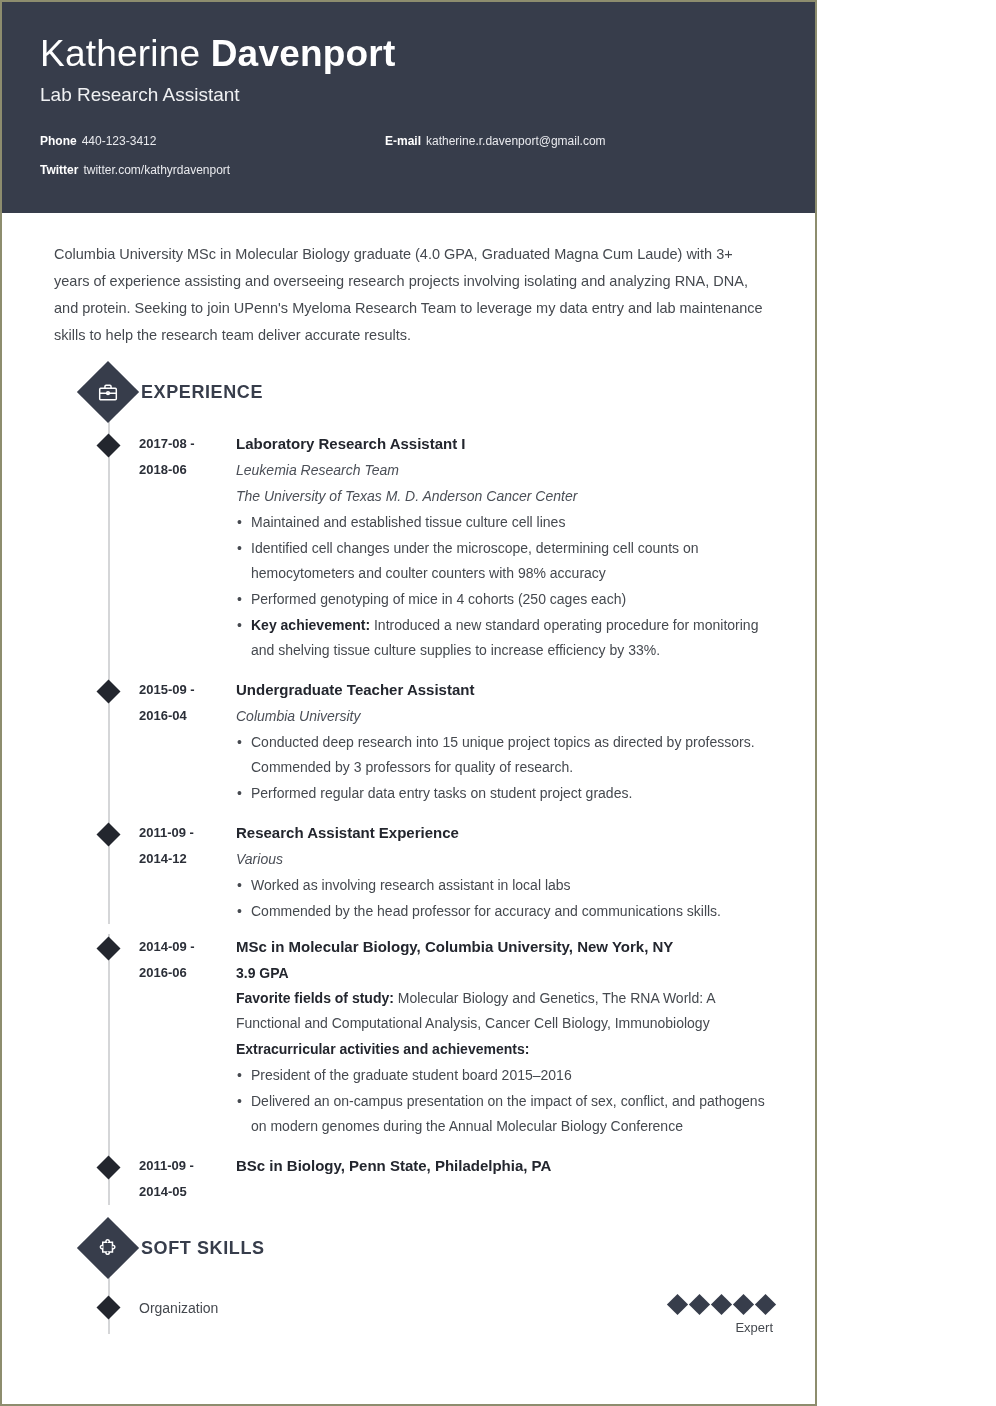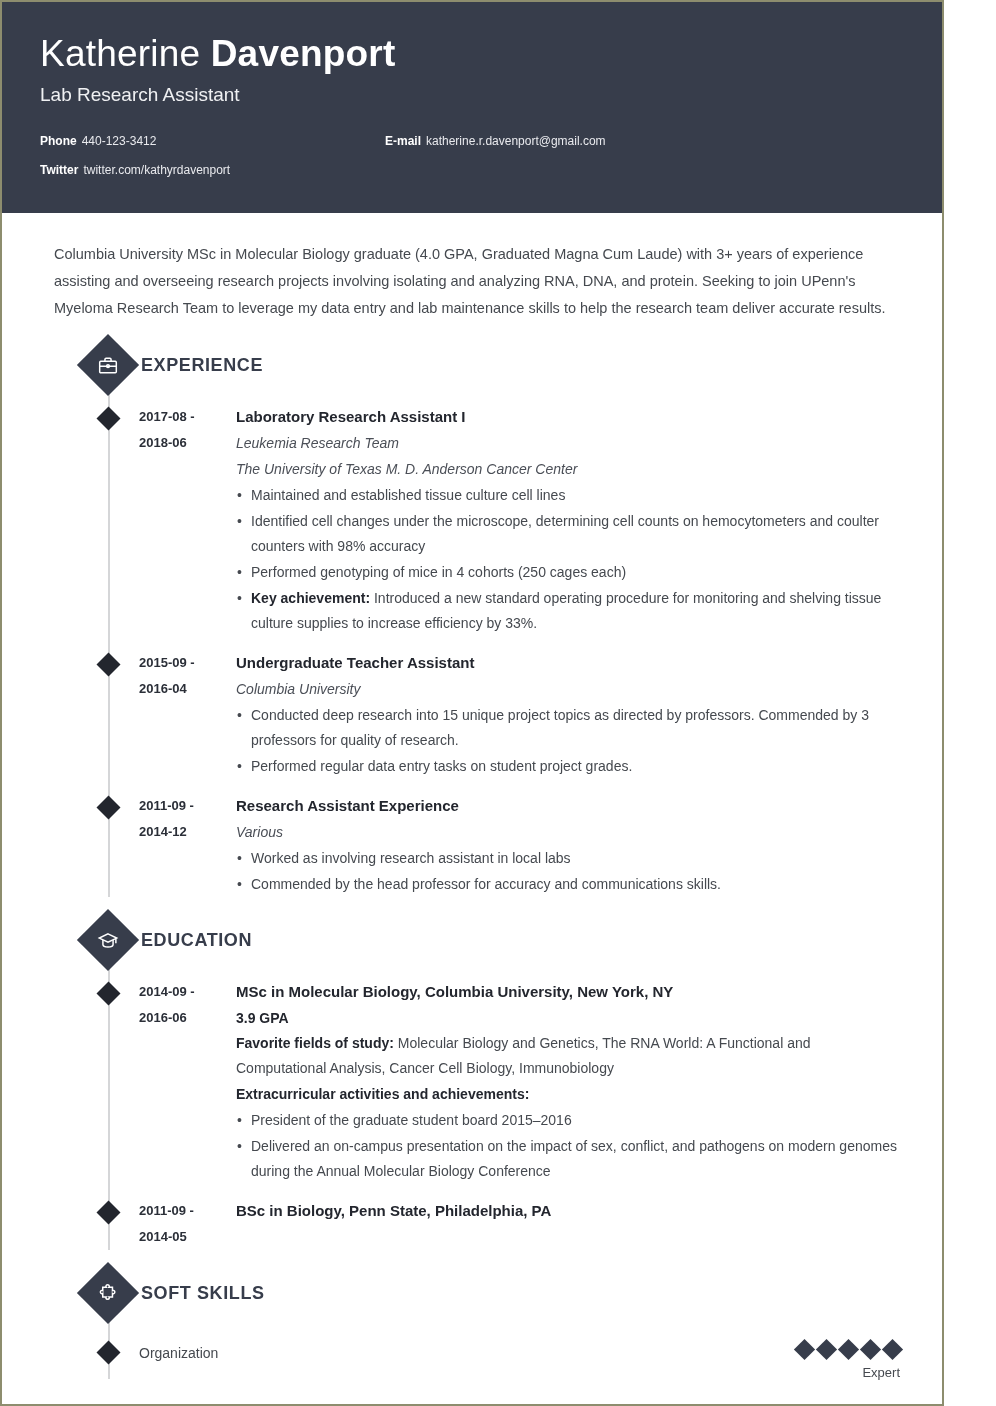--- a/index.html
+++ b/index.html
@@ -8,21 +8,21 @@
     background: #ffffff;
   }
   body {
     width: 996px; height: 1406px;
     font-family: "Liberation Sans", sans-serif;
     color: #3a3f4b;
     overflow: hidden;
   }
   .page {
     position: relative;
-    width: 944px; height: 1406px;
+    width: 817px; height: 1406px;
     background: #ffffff;
     border: 2px solid #8d8d6e;
     overflow: hidden;
   }
 
   
   .header {
     background: #373d4b;
     color: #ffffff;
     padding: 30px 38px 26px 38px;
@@ -327,30 +327,20 @@
             </ul>
           </div>
         </div>
 
       </div>
     </div>
 
     <div class="section">
       <div class="timeline-line"></div>
 
-      <div class="section-head">
-        <div class="diamond-icon">
-          <svg viewBox="0 0 24 24">
-            <path d="M12 4.2 22 9l-10 4.8L2 9l10-4.8z"></path>
-            <path d="M6.2 11.2v5.1c0 1.6 2.6 2.9 5.8 2.9s5.8-1.3 5.8-2.9v-5.1"></path>
-            <line x1="21" y1="9.4" x2="21" y2="15"></line>
-          </svg>
-        </div>
-        <div class="section-title">EDUCATION</div>
-      </div>
 
       <div class="entries">
 
         <div class="entry">
           <div class="entry-marker"></div>
           <div class="entry-dates">
             <div>2014-09 -</div>
             <div>2016-06</div>
           </div>
           <div class="entry-body">

